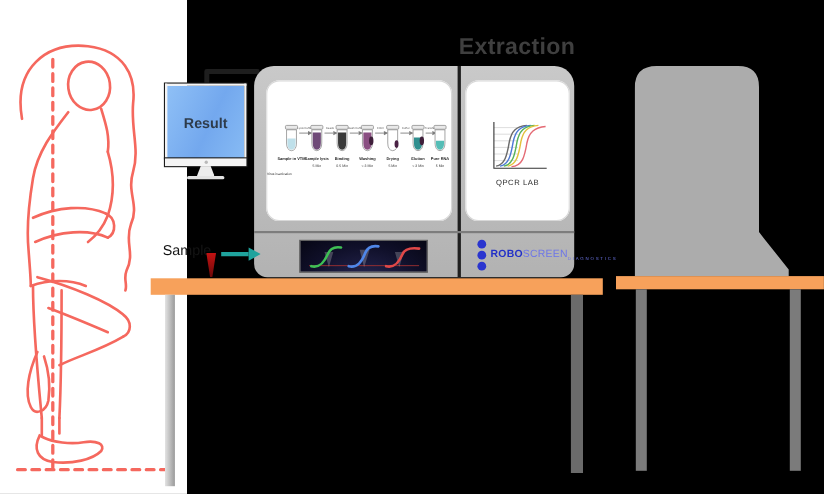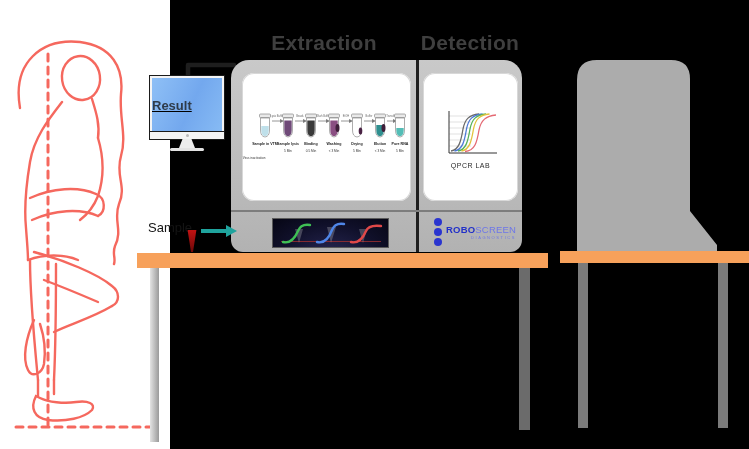--- a/index.html
+++ b/index.html
@@ -5,24 +5,24 @@
   html,body{margin:0;padding:0;background:#000;}
   #canvas{position:relative;width:749px;height:449px;background:#000;overflow:hidden;
           font-family:"Liberation Sans",sans-serif;}
   .abs{position:absolute;}
 
   
   #white-panel{left:0;top:0;width:170px;height:449px;background:#ffffff;}
 
   
   #monitor{left:150px;top:76px;width:74px;}
-  #monitor-screen{box-sizing:border-box;width:74px;height:56px;
+  #monitor-screen{box-sizing:border-box;width:74px;height:68px;
     background:linear-gradient(115deg,#8fc0f6 0%,#73a8ee 55%,#87bbf4 100%);
     border:2px solid #f4f4f4;border-bottom:none;box-shadow:0 0 0 1px #1b1b1b;
-    display:flex;align-items:center;text-decoration:underline;}
+    display:flex;align-items:center;justify-content:center;}
   #monitor-label{font-size:13px;font-weight:600;color:#2e3b4a;}
   #monitor-chin{width:74px;height:7px;background:#f4f4f4;box-shadow:0 0 0 1px #1b1b1b;
     display:flex;align-items:center;justify-content:center;box-sizing:border-box;}
   .chin-dot{width:3px;height:3px;border-radius:50%;background:#b9b9b9;}
   #monitor-stand{width:16px;height:9px;margin:0 auto;background:#ececec;
     clip-path:polygon(22% 0,78% 0,100% 100%,0 100%);}
   #monitor-base{width:34px;height:3px;margin:0 auto;background:#e2e2e2;border-radius:2px;}
 
   
   .module-header{top:31px;font-size:21px;font-weight:bold;color:#3f3f3f;text-align:center;
@@ -43,21 +43,21 @@
 
   
   #instrument-display{left:41px;top:158px;width:117px;height:30px;border:1px solid #5a5a5a;
     background:radial-gradient(ellipse at 50% 130%,#272753 0%,#10102a 60%,#060614 100%);
     box-sizing:border-box;}
 
   
   #logo{left:203px;top:158px;width:86px;display:flex;align-items:center;gap:4px;}
   #logo-dots{display:flex;flex-direction:column;gap:2px;}
   .logo-dot{width:8px;height:8px;border-radius:50%;background:#2a35cf;}
-  #logo-textcol{display:flex;flex-direction:column;align-items:flex-start;line-height:1;}
+  #logo-textcol{display:flex;align-items:flex-start;line-height:1;}
   #logo-row1{font-size:9.5px;letter-spacing:.2px;white-space:nowrap;}
   #logo-bold{font-weight:bold;color:#2230c8;}
   #logo-light{font-weight:normal;color:#6d76e8;}
   #logo-sub{font-size:4px;color:#6d76e8;letter-spacing:1.6px;margin-top:1.5px;align-self:flex-end;}
 
   
   #sample-label{left:148px;top:220px;font-size:13px;color:#141414;}
   #sample-cone{left:187px;top:230px;width:10px;height:22px;
     background:linear-gradient(180deg,#c31212 0%,#8f0d0d 60%,#6e0808 100%);
     clip-path:polygon(6% 0,94% 0,60% 100%,40% 100%);}
@@ -109,22 +109,21 @@
     <div id="monitor-screen">
       <span id="monitor-label">Result</span>
     </div>
     <div id="monitor-chin">
       <span class="chin-dot"></span>
     </div>
     <div id="monitor-stand"></div>
     <div id="monitor-base"></div>
   </div>
 
-  <div class="abs module-header" id="header-extraction">Extraction</div>
-  <div class="abs module-header" id="header-detection">Detection</div>
+  <div class="abs module-header" id="header-detection">Extraction</div>
 
   <div class="abs" id="machine">
     <div class="abs machine-window" id="extraction-window">
       
       <svg width="169" height="128" viewBox="0 0 169 128">
         <g stroke="#7c7c7c" stroke-width="0.8" fill="none">
           <line x1="30" y1="48" x2="38" y2="48"></line>
             <polygon points="38,46 42,48 38,50" fill="#7c7c7c" stroke="none"></polygon>
           <line x1="53" y1="48" x2="61" y2="48"></line>
             <polygon points="61,46 65,48 61,50" fill="#7c7c7c" stroke="none"></polygon>

